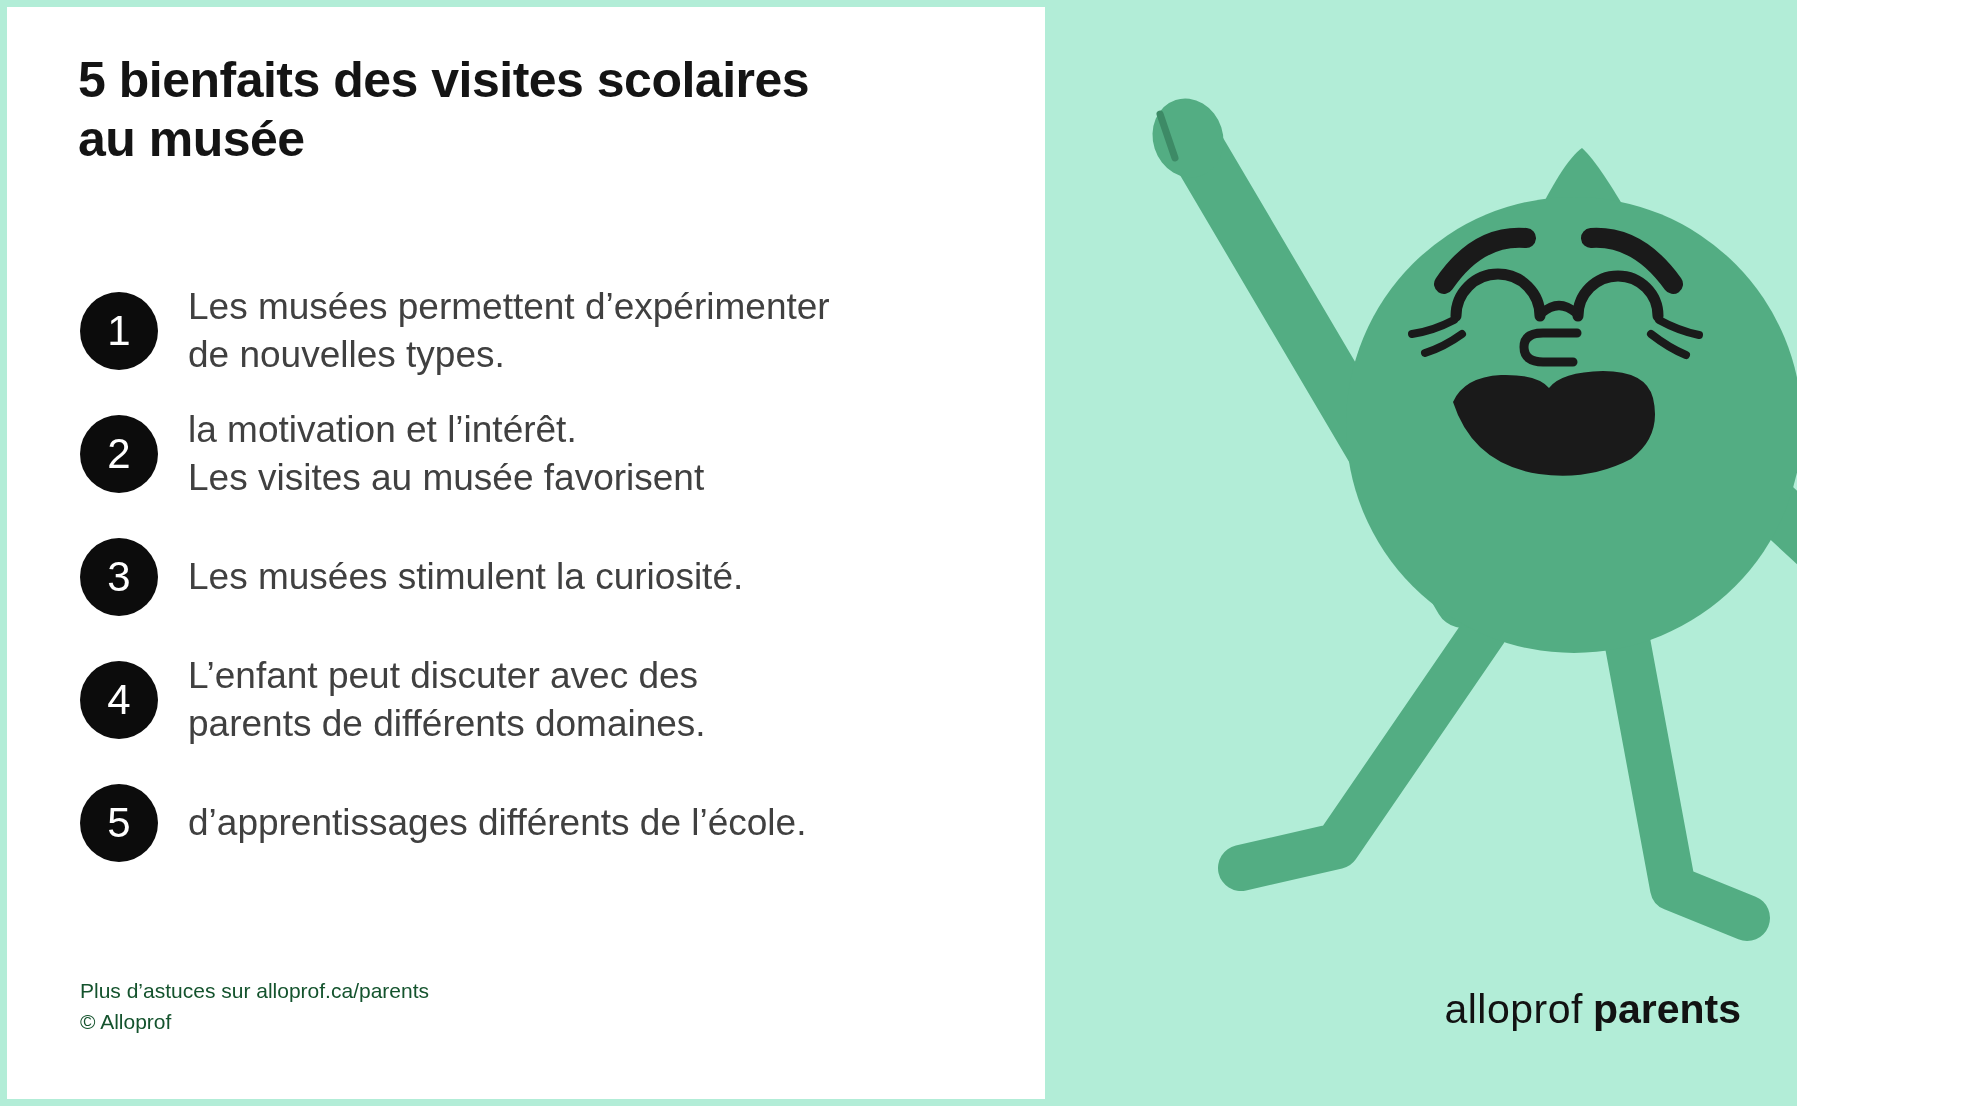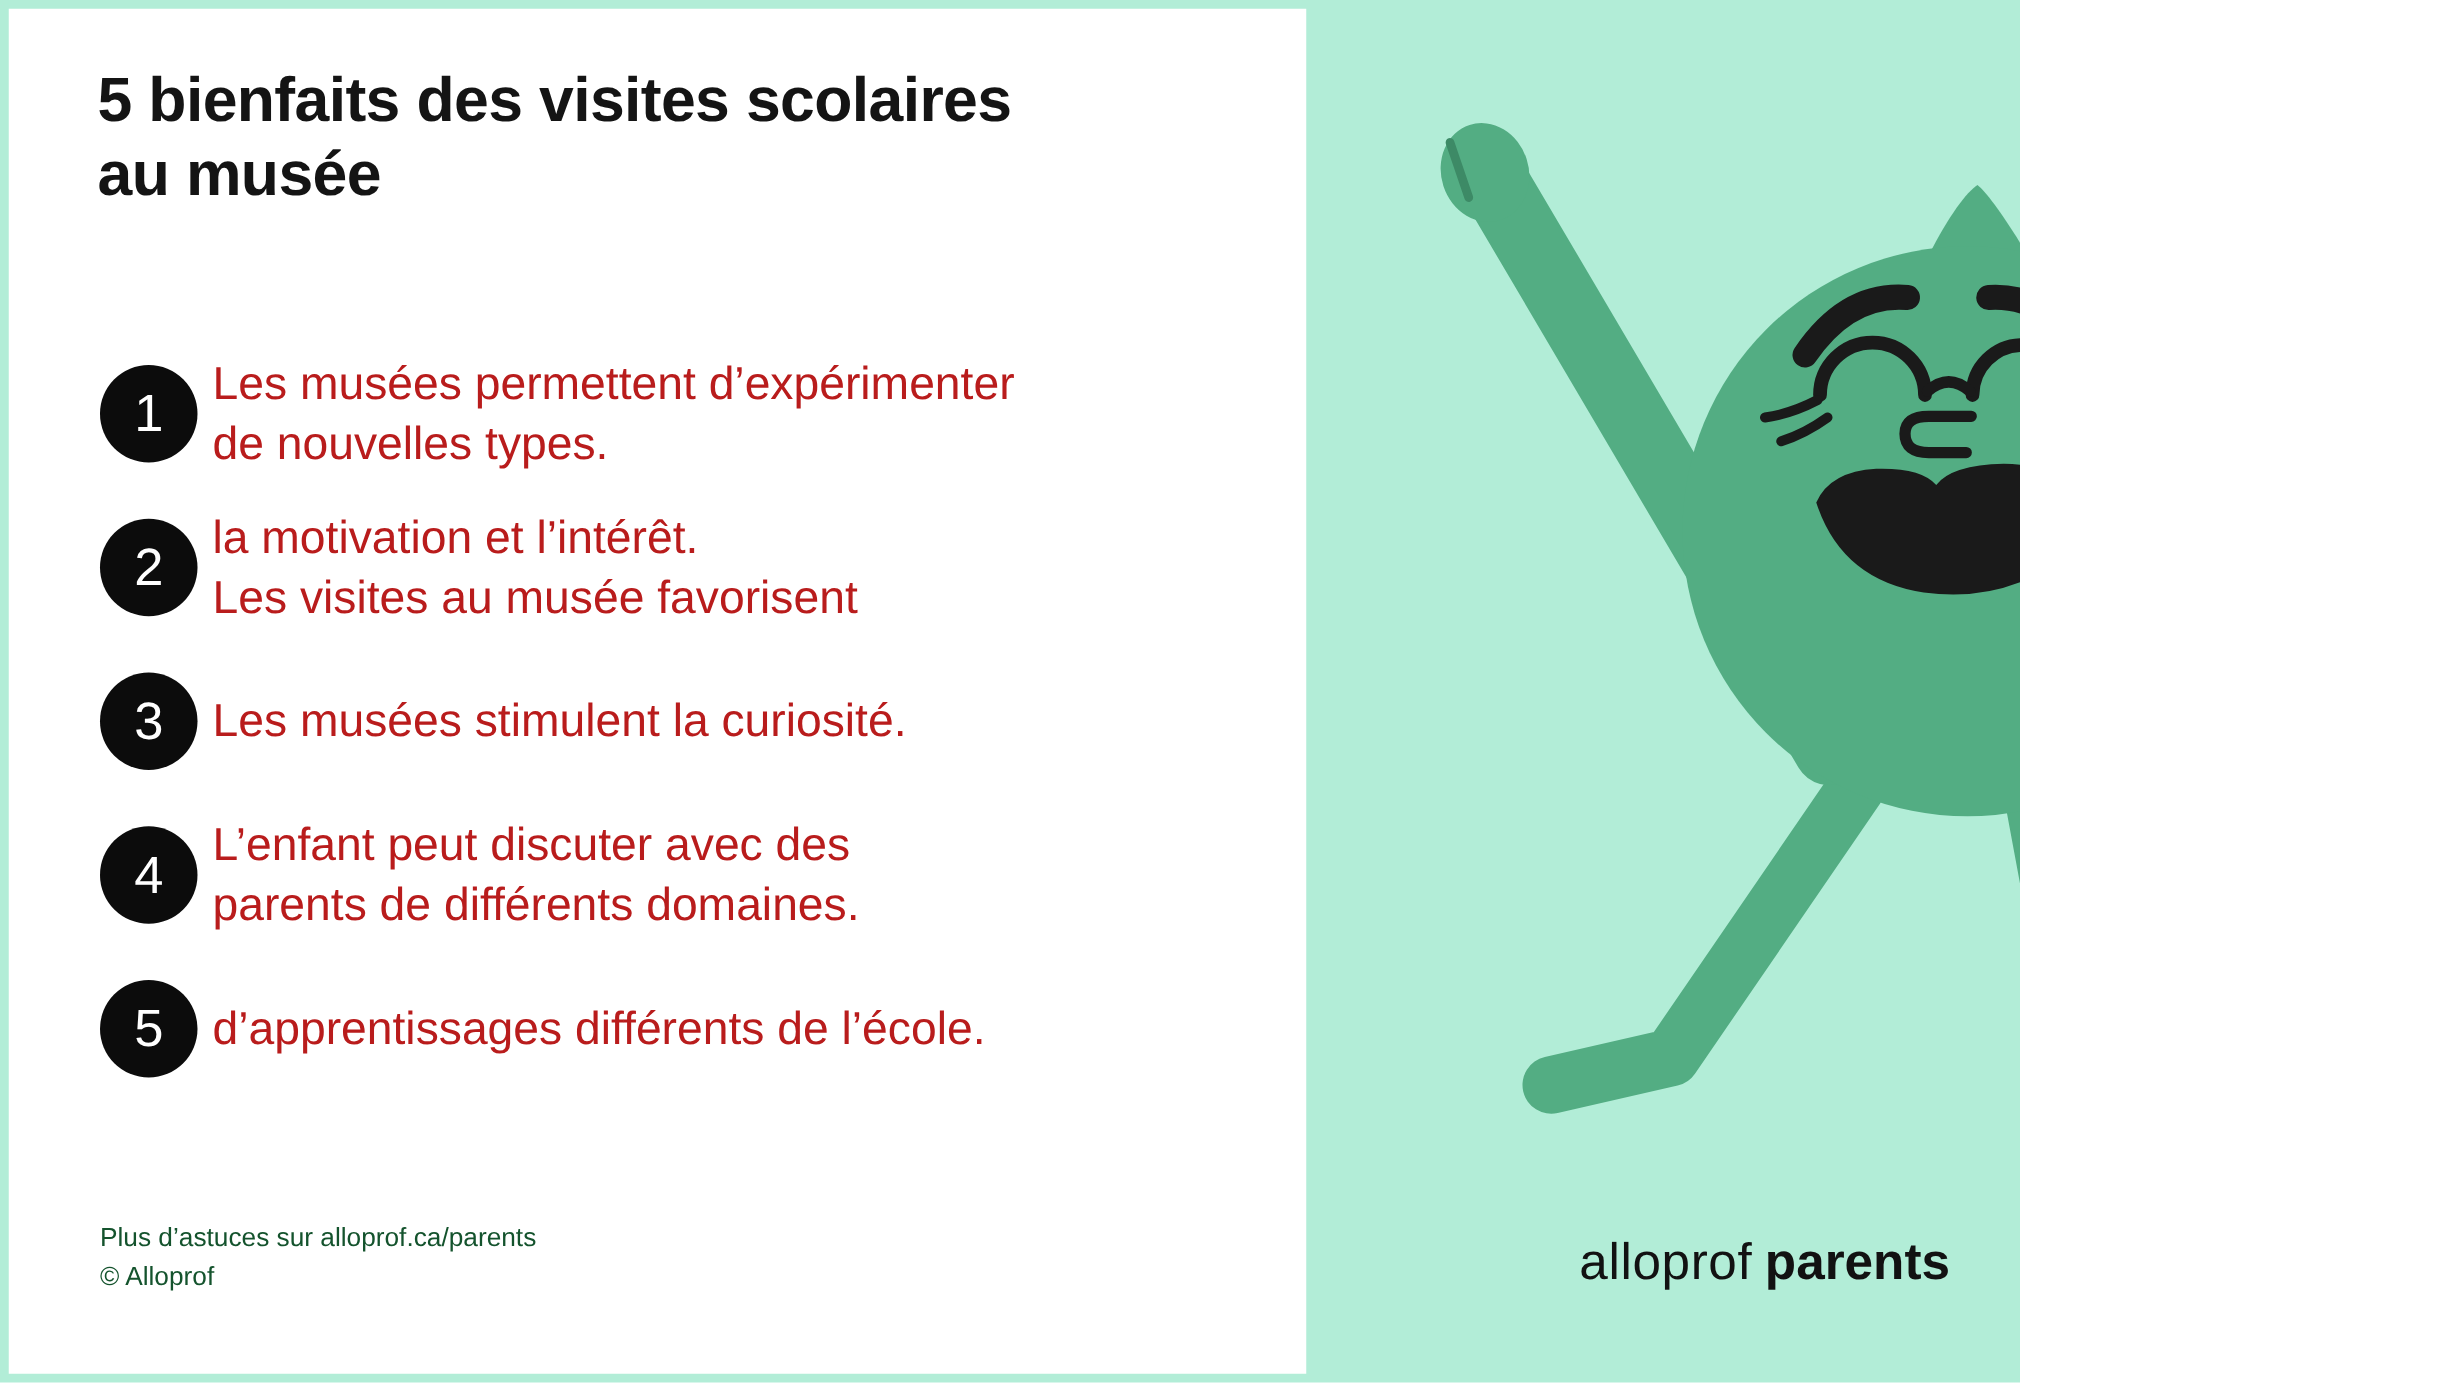--- a/index.html
+++ b/index.html
@@ -1,18 +1,18 @@
 <!DOCTYPE html>
 <html><head>
 <meta charset="utf-8">
 <style>
   html, body { margin: 0; padding: 0; }
   .canvas {
     position: relative;
-    width: 1616px;
+    width: 1797px;
     height: 1106px;
     background: #b2edd7;
     overflow: hidden;
     font-family: "Liberation Sans", sans-serif;
     color: #191919;
   }
   .white-panel {
     position: absolute;
     left: 7px; top: 7px;
     width: 1038px; height: 1092px;
@@ -46,24 +46,24 @@
     display: flex;
     align-items: center;
     justify-content: center;
   }
   .badge span {
     color: #ffffff;
     font-size: 42px;
     line-height: 1;
   }
   .item-text {
-    margin-left: 12px;
+    margin-left: 30px;
     font-size: 37px;
     line-height: 48px;
-    color: #b91c1c;
+    color: #404040;
   }
   .footer {
     position: absolute;
     left: 73px; top: 968px;
     font-size: 21px;
     line-height: 31px;
     color: #14532d;
   }
   .mascot-svg {
     position: absolute;

